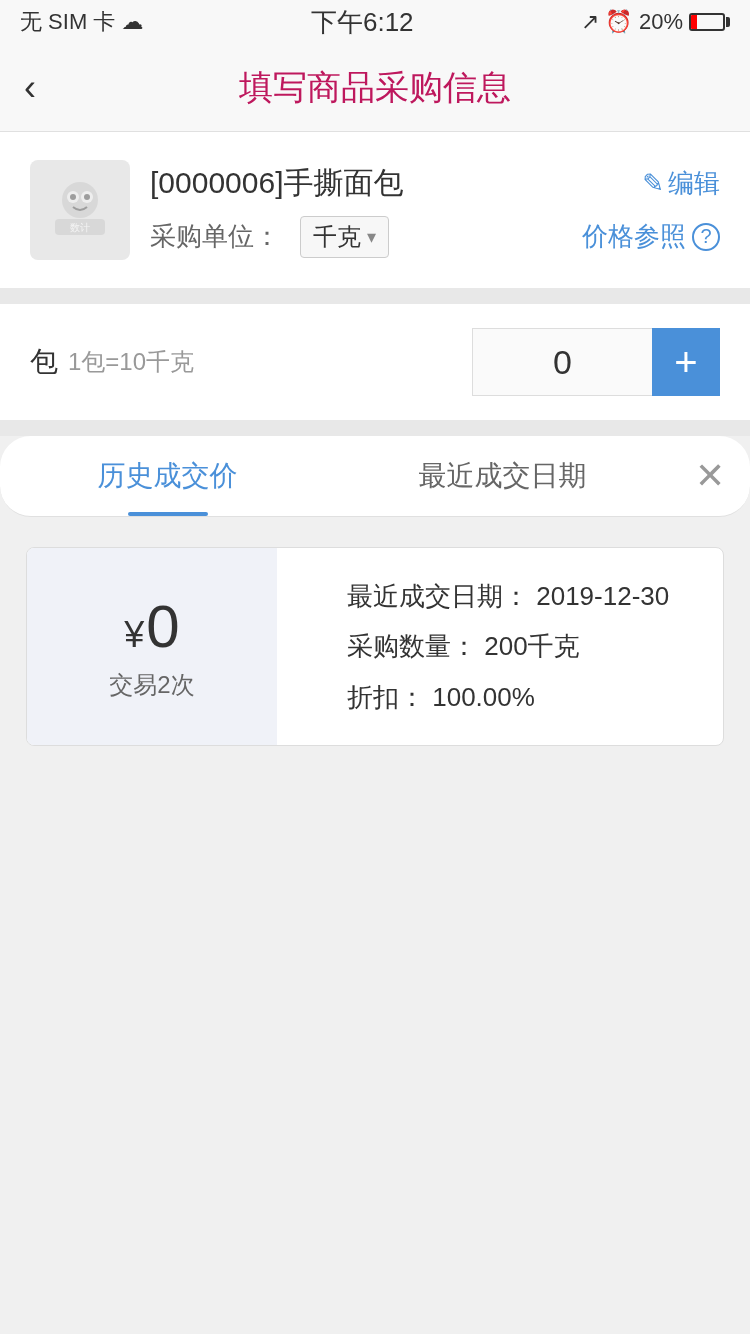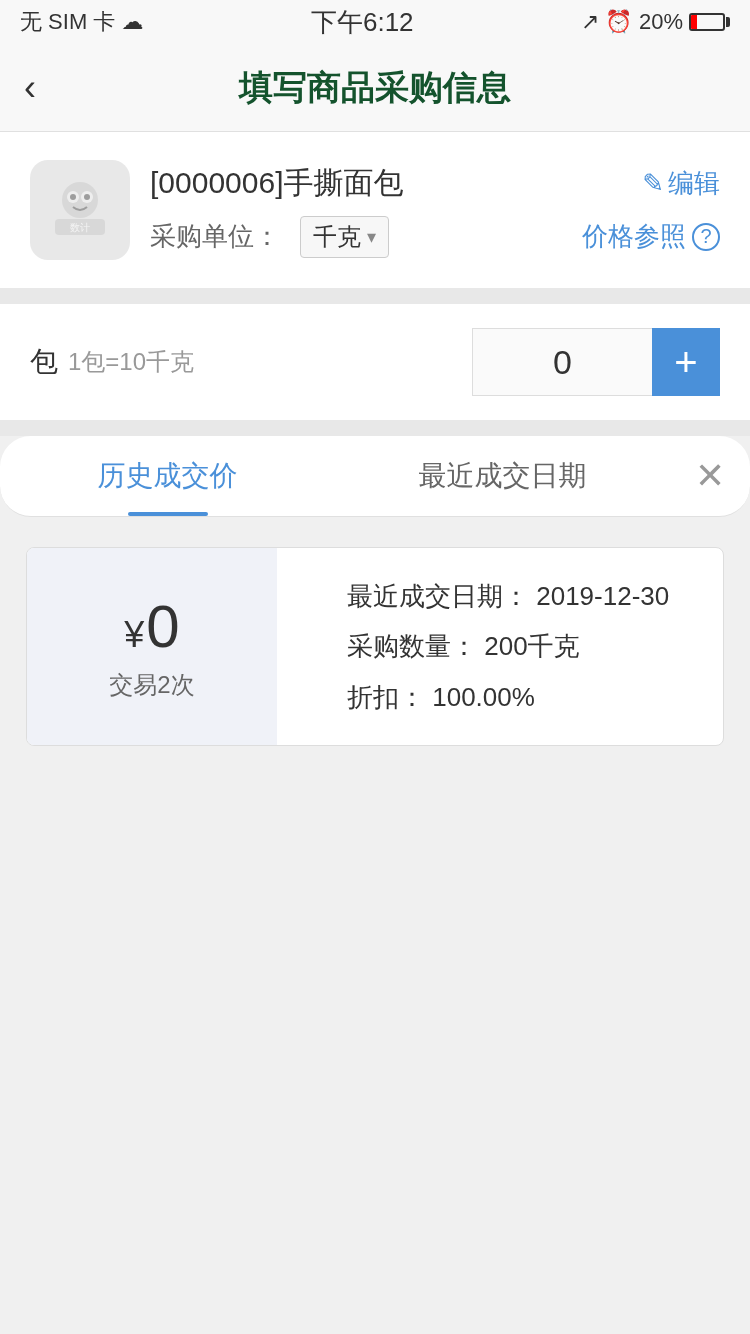--- a/index.html
+++ b/index.html
@@ -67,43 +67,43 @@
     }
     .header-back {
       position: absolute;
       left: 24px;
       font-size: 36px;
       color: #333;
       cursor: pointer;
     }
     .header-title {
       font-size: 34px;
-      font-weight: 700;
-      color: #14532d;
+      font-weight: 400;
+      color: #be185d;
     }
 
     
     .product-card {
       width: 750px;
       background: #fff;
       padding: 28px 30px;
       display: flex;
       flex-direction: column;
       gap: 16px;
     }
     .product-row1 {
       display: flex;
       align-items: center;
       gap: 20px;
     }
     .product-thumb {
       width: 100px;
       height: 100px;
       background: #e8e8e8;
-      border-radius: 18px;
+      border-radius: 8px;
       display: flex;
       align-items: center;
       justify-content: center;
       flex-shrink: 0;
     }
     .product-thumb-icon {
       width: 70px;
       height: 70px;
       opacity: 0.5;
     }

